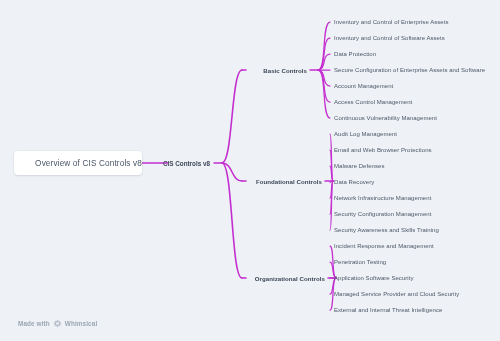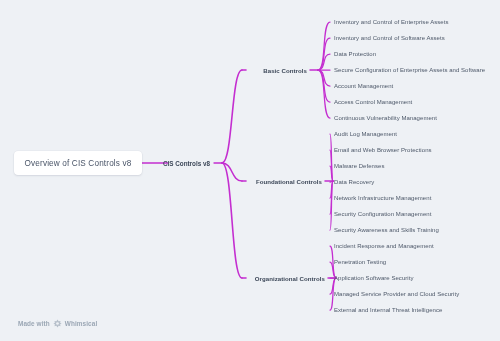--- a/index.html
+++ b/index.html
@@ -32,21 +32,21 @@
     position: absolute;
     left: 14px;
     top: 151px;
     width: 128px;
     height: 24px;
     background: #ffffff;
     border-radius: 4px;
     box-shadow: 0 1px 2px rgba(25,40,70,0.10), 0 0 0 0.5px rgba(30,45,75,0.05);
     display: flex;
     align-items: center;
-    justify-content: center;
+    justify-content: flex-end;
   }
   .root-card-label {
     font-size: 8.2px;
     color: #4a5568;
     letter-spacing: 0.15px;
     white-space: nowrap;
   }
   .branch-label {
     position: absolute;
     font-size: 6.1px;

